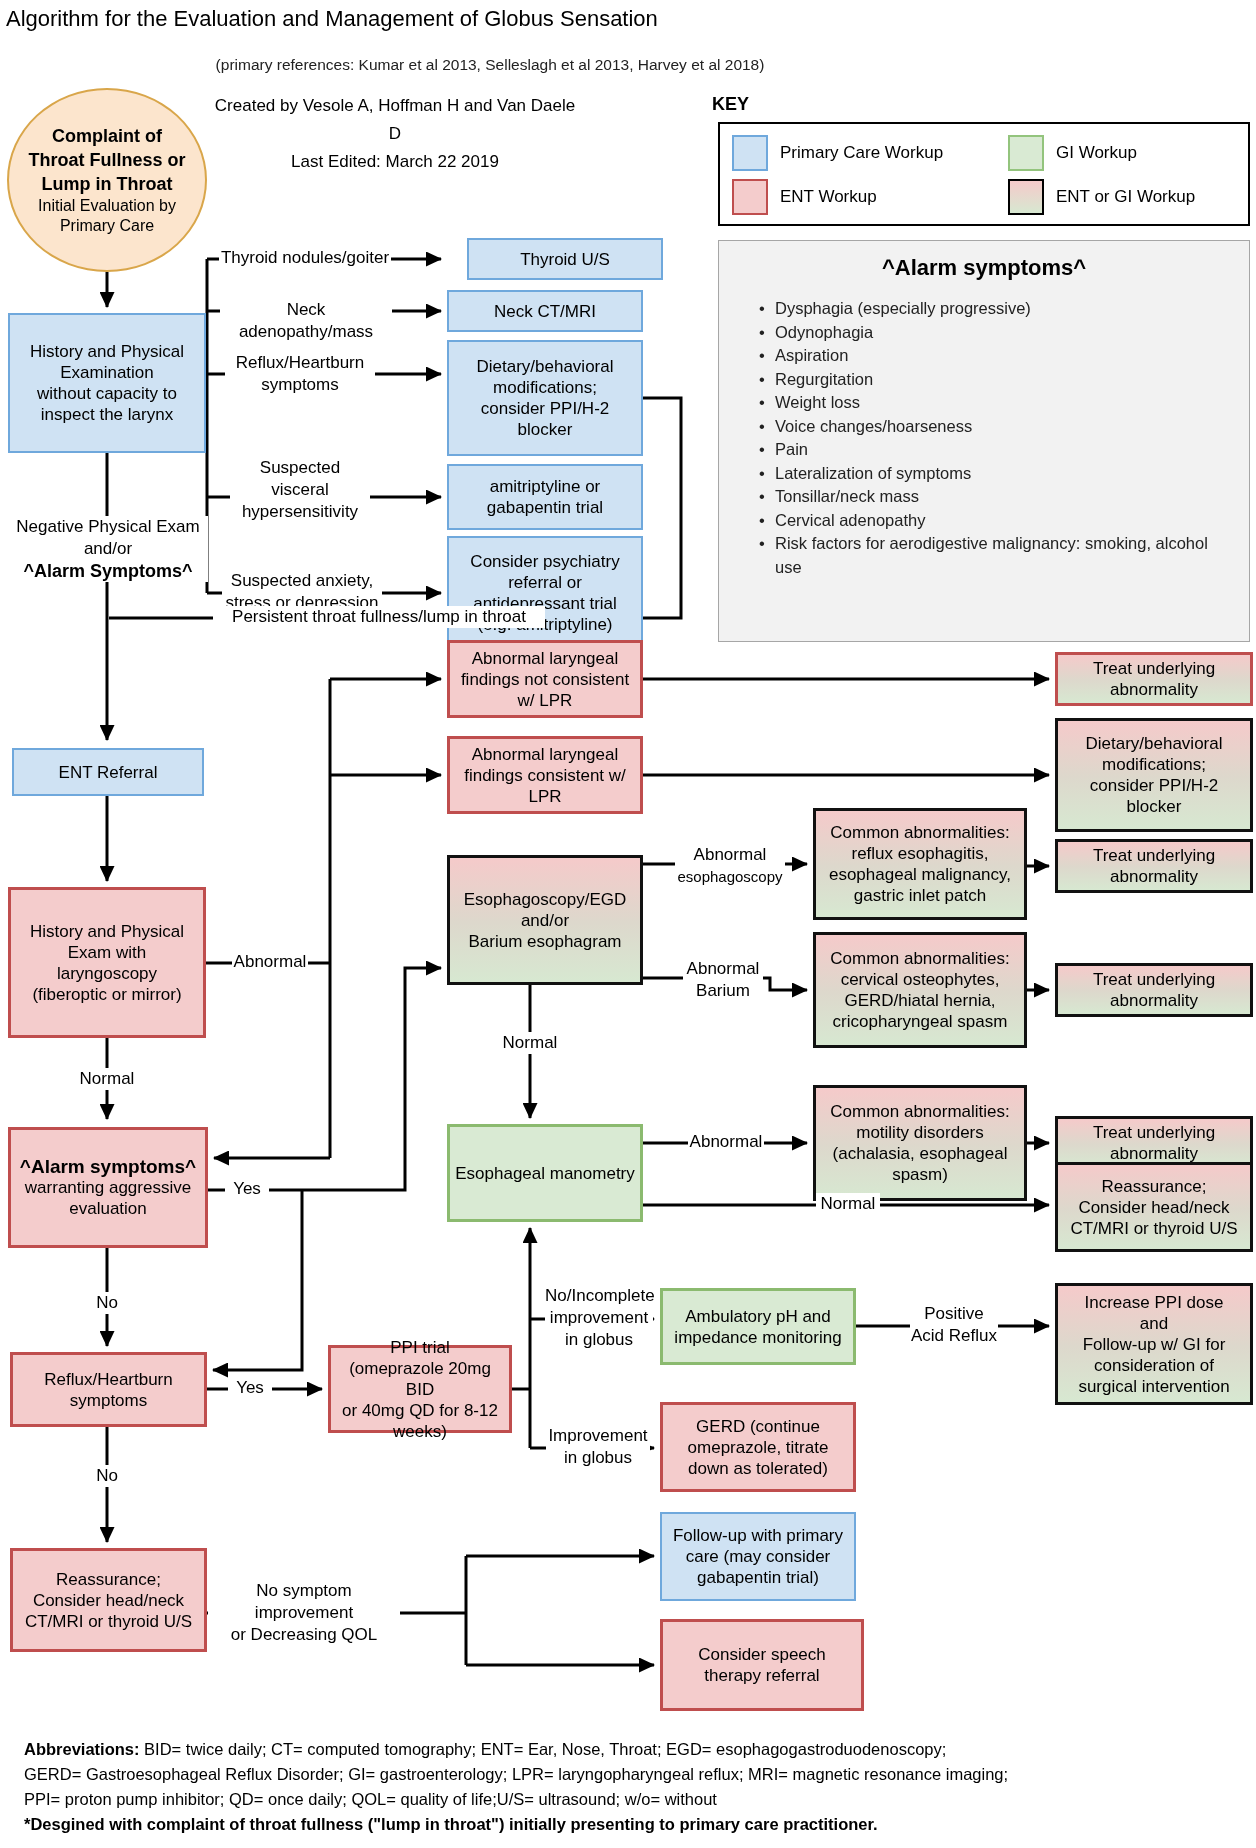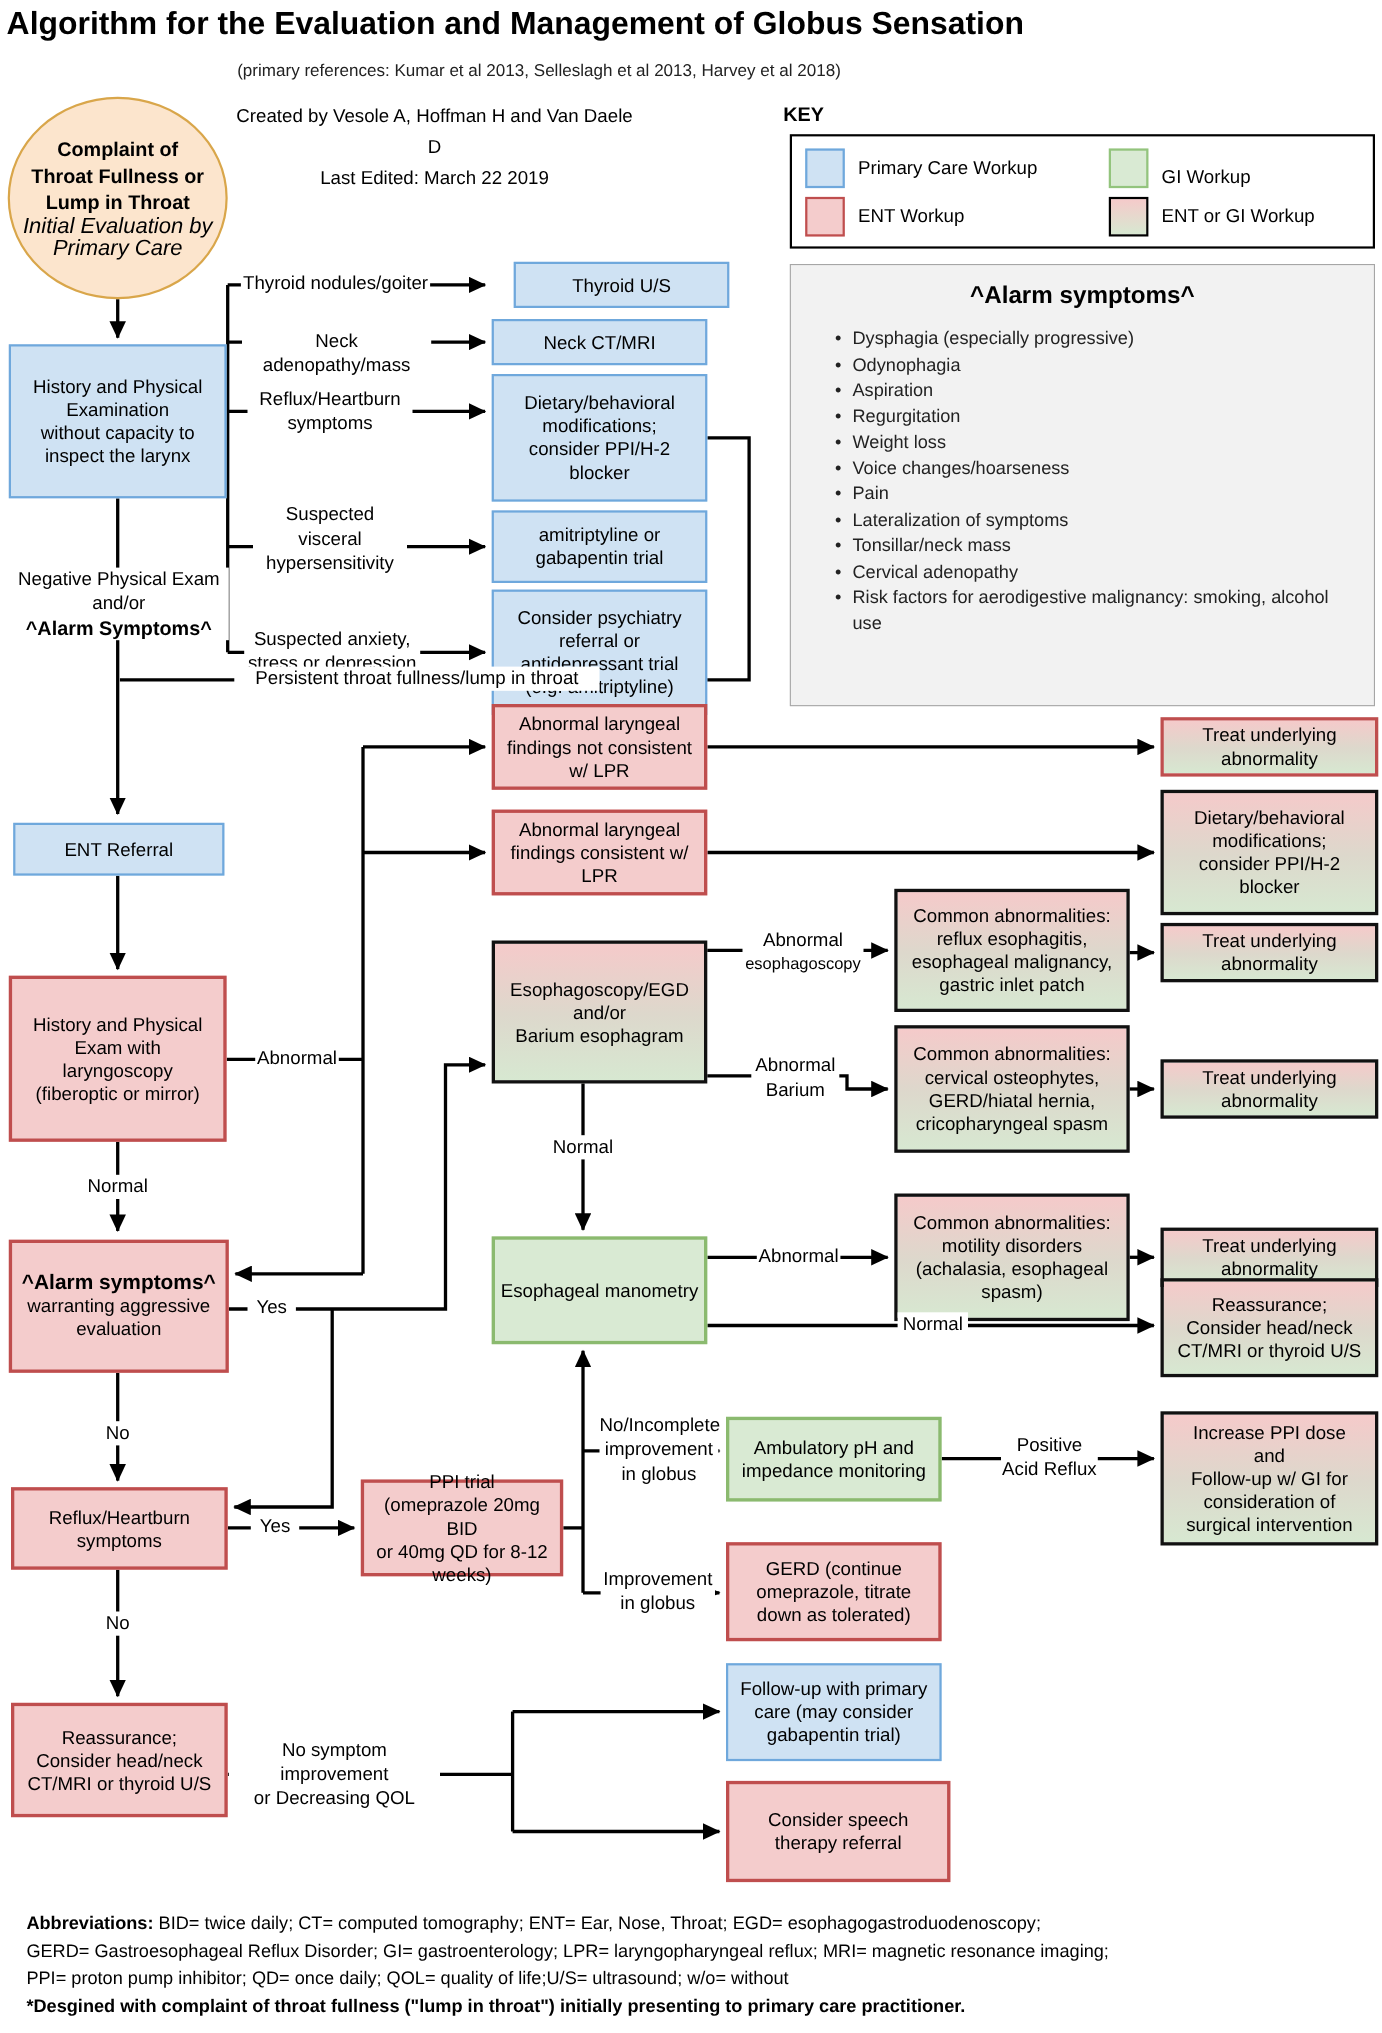--- a/index.html
+++ b/index.html
@@ -8,24 +8,24 @@
   #edges{position:absolute;left:0;top:0;z-index:1;}
   .node{position:absolute;z-index:3;display:flex;flex-direction:column;justify-content:center;
         align-items:center;text-align:center;font-size:17px;line-height:21px;box-sizing:border-box;padding:2px;}
   .primary{background:#cfe2f3;border:2px solid #6fa8dc;}
   .ent{background:#f4cccc;border:3px solid #bf4e4e;}
   .gi{background:#d9ead3;border:3px solid #8bba6f;}
   .entgi{background:linear-gradient(to bottom,#f5caca 0%,#ddd8cc 52%,#d7e8d1 100%);border:3px solid #111;}
   .entgrad{background:linear-gradient(to bottom,#f5caca 0%,#ddd8cc 52%,#d7e8d1 100%);border:3px solid #bf4e4e;}
   .start{background:#fce5cd;border:2px solid #d9a64a;border-radius:50%;font-size:18px;line-height:24px;}
   .b{font-weight:bold;}
-  .i{font-style:italic;font-size:20px;line-height:20px;}
+  .i{font-size:16px;line-height:20px;}
   .lbl{position:absolute;z-index:4;background:#fff;text-align:center;font-size:17px;line-height:22px;}
   .lbl span{display:block;}
-  .hdr-title{position:absolute;left:6px;top:6px;width:1100px;font-size:29px;font-weight:bold;z-index:2;}
+  .hdr-title{position:absolute;left:6px;top:6px;width:1100px;font-size:22px;font-weight:normal;z-index:2;}
   .hdr-sub{position:absolute;left:190px;top:56px;width:600px;text-align:center;font-size:15.5px;color:#222;z-index:2;}
   .hdr-created{position:absolute;left:210px;top:92px;width:370px;text-align:center;font-size:17px;line-height:28px;z-index:2;}
   .key-head{position:absolute;left:712px;top:94px;font-size:18px;font-weight:bold;z-index:2;}
   .key-box{position:absolute;left:718px;top:122px;width:532px;height:104px;border:2.5px solid #000;box-sizing:border-box;z-index:2;background:#fff;}
   .key-item{position:absolute;display:flex;align-items:center;gap:12px;font-size:17px;}
   .swatch{width:36px;height:36px;box-sizing:border-box;display:inline-block;}
   .sw-primary{background:#cfe2f3;border:2px solid #6fa8dc;}
   .sw-gi{background:#d9ead3;border:2px solid #93c47d;}
   .sw-ent{background:#f4cccc;border:2px solid #bf4e4e;}
   .sw-entgi{background:linear-gradient(to bottom,#f5caca,#d7e8d1);border:2px solid #000;}
@@ -98,21 +98,21 @@
     <div>Created by Vesole A, Hoffman H and Van Daele D</div>
     <div>Last Edited: March 22 2019</div>
   </div>
 
   <div class="key-head">KEY</div>
   <div class="key-box">
     <div class="key-item" style="left:12px;top:11px;">
       <span class="swatch sw-primary"></span>
       <span>Primary Care Workup</span>
     </div>
-    <div class="key-item" style="left:288px;top:11px;align-items:flex-end;">
+    <div class="key-item" style="left:288px;top:11px;">
       <span class="swatch sw-gi"></span>
       <span>GI Workup</span>
     </div>
     <div class="key-item" style="left:12px;top:55px;">
       <span class="swatch sw-ent"></span>
       <span>ENT Workup</span>
     </div>
     <div class="key-item" style="left:288px;top:55px;">
       <span class="swatch sw-entgi"></span>
       <span>ENT or GI Workup</span>

